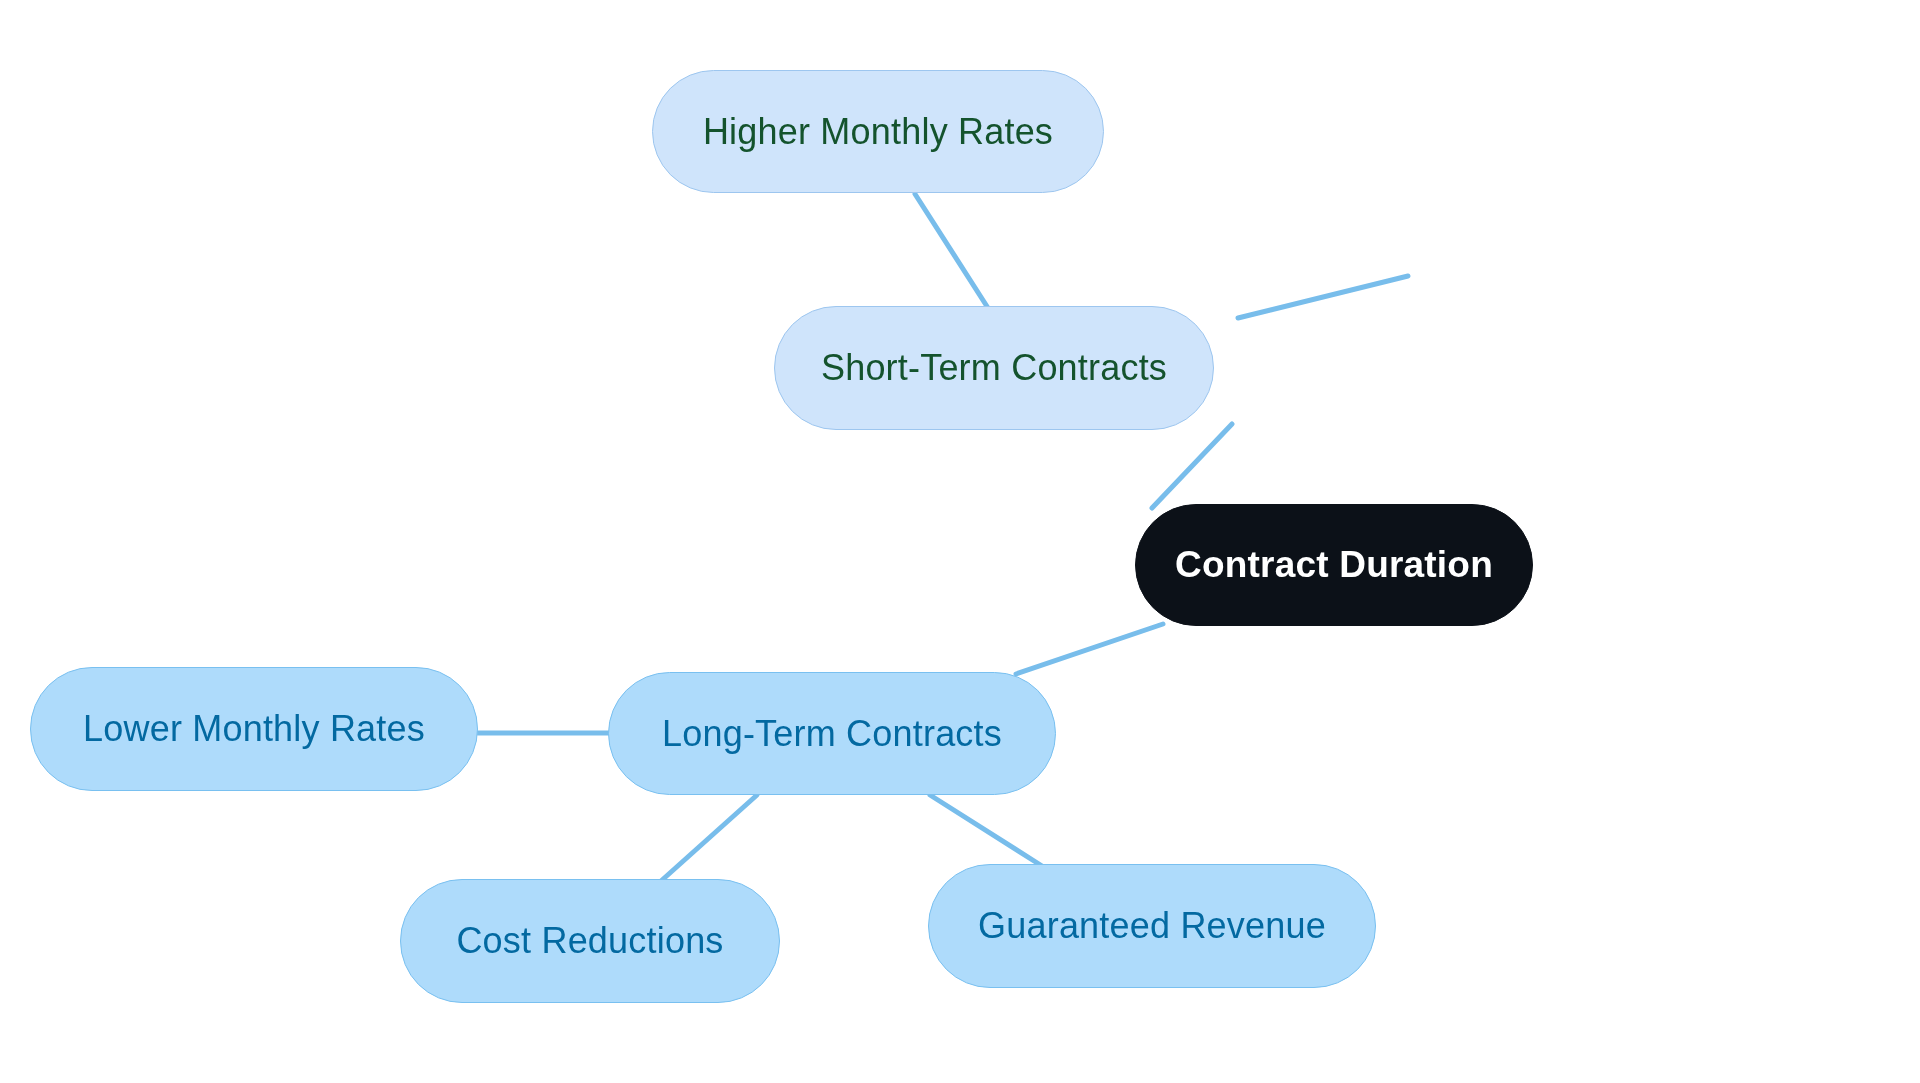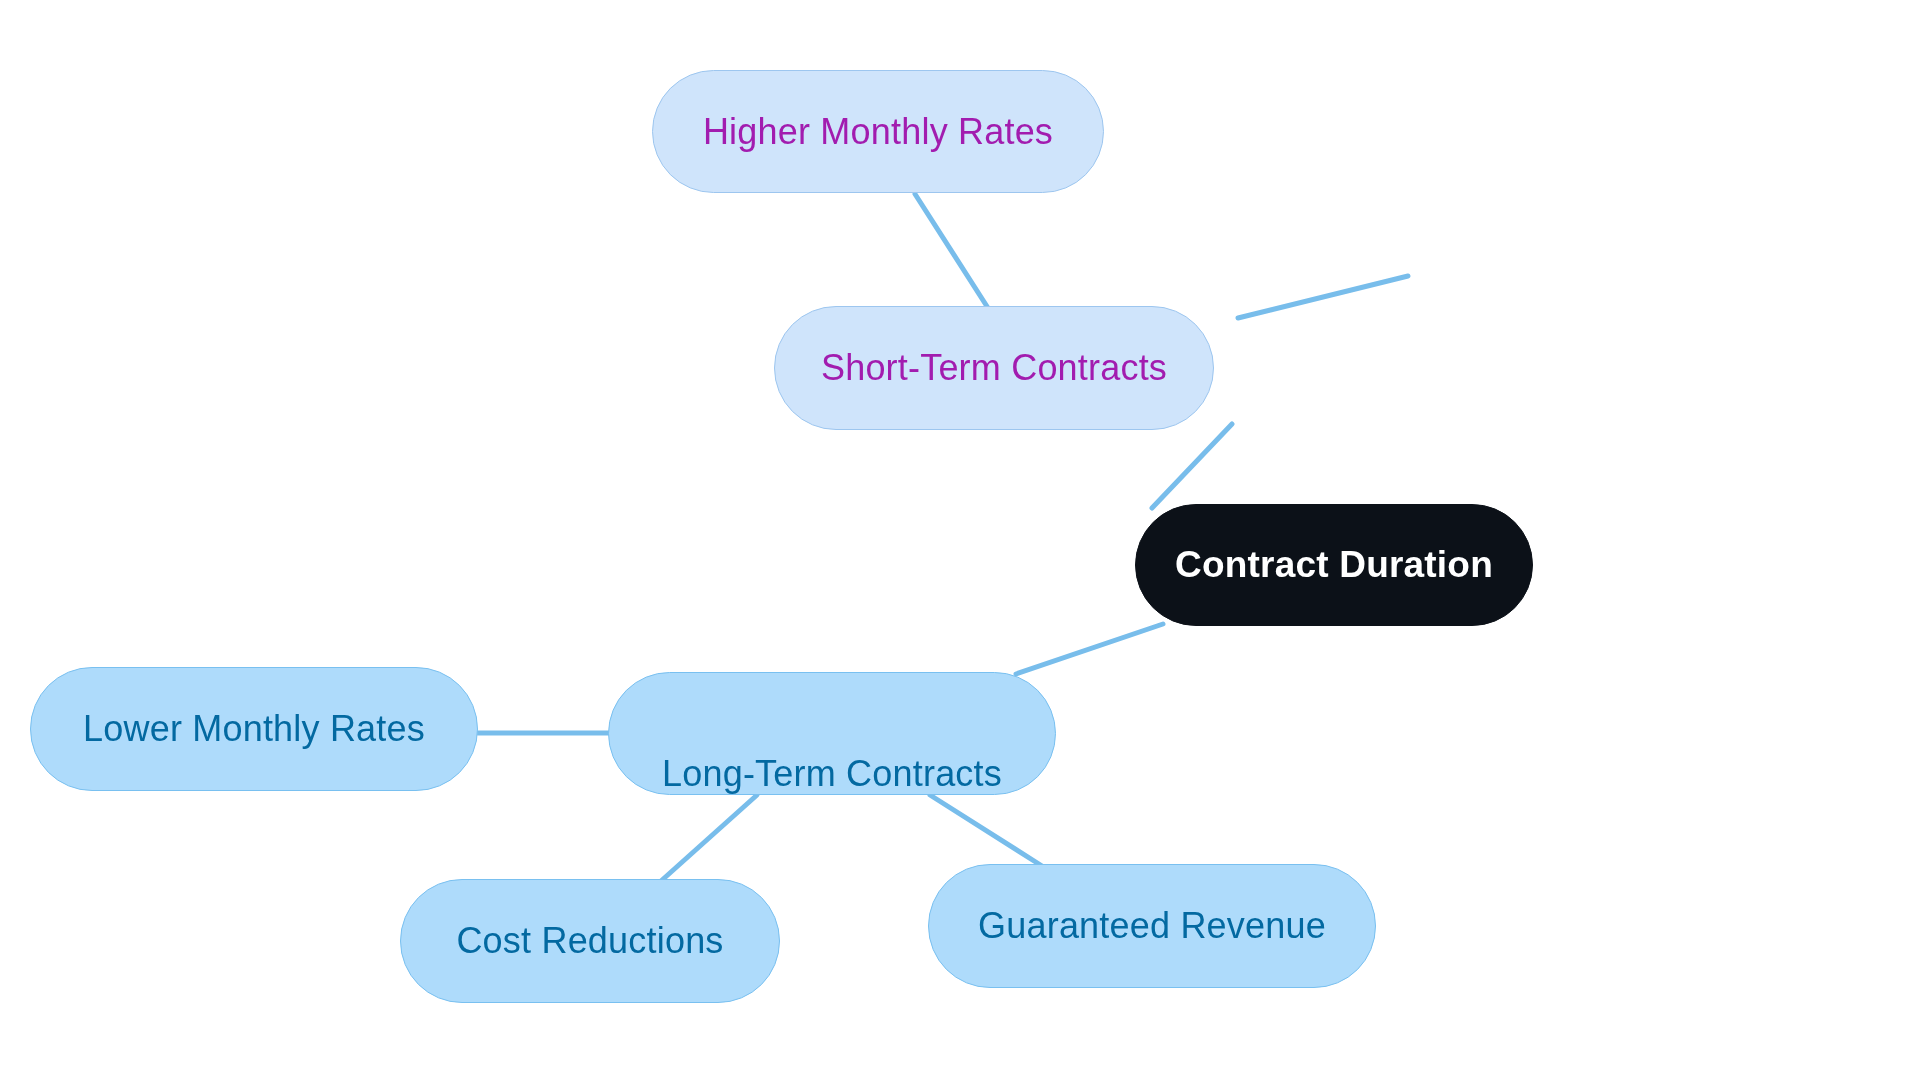--- a/index.html
+++ b/index.html
@@ -46,21 +46,21 @@
     background: #0c1118;
     border: 1px solid #0c1118;
     color: #ffffff;
     font-size: 37px;
     font-weight: 700;
   }
   
   .node.pale {
     background: #cfe4fb;
     border: 1.6px solid #9dc6ef;
-    color: #a21caf;
+    color: #14532d;
     font-size: 36px;
     font-weight: 400;
   }
   
   .node.bright {
     background: #aedbfb;
     border: 1.8px solid #79c0f0;
     color: #0369a1;
     font-size: 36px;
     font-weight: 400;
@@ -100,21 +100,21 @@
   </div>
 
   <div class="node root" style="left:1135px; top:504px; width:398px; height:122px;">
     <span class="node-label">Contract Duration</span>
   </div>
 
   <div class="node bright" style="left:30px; top:667px; width:448px; height:124px;">
     <span class="node-label">Lower Monthly Rates</span>
   </div>
 
-  <div class="node bright" style="left:608px; top:672px; width:448px; height:123px;align-items:flex-end;">
+  <div class="node bright" style="left:608px; top:672px; width:448px; height:123px;">
     <span class="node-label">Long-Term Contracts</span>
   </div>
 
   <div class="node bright" style="left:400px; top:879px; width:380px; height:124px;">
     <span class="node-label">Cost Reductions</span>
   </div>
 
   <div class="node bright" style="left:928px; top:864px; width:448px; height:124px;">
     <span class="node-label">Guaranteed Revenue</span>
   </div>

